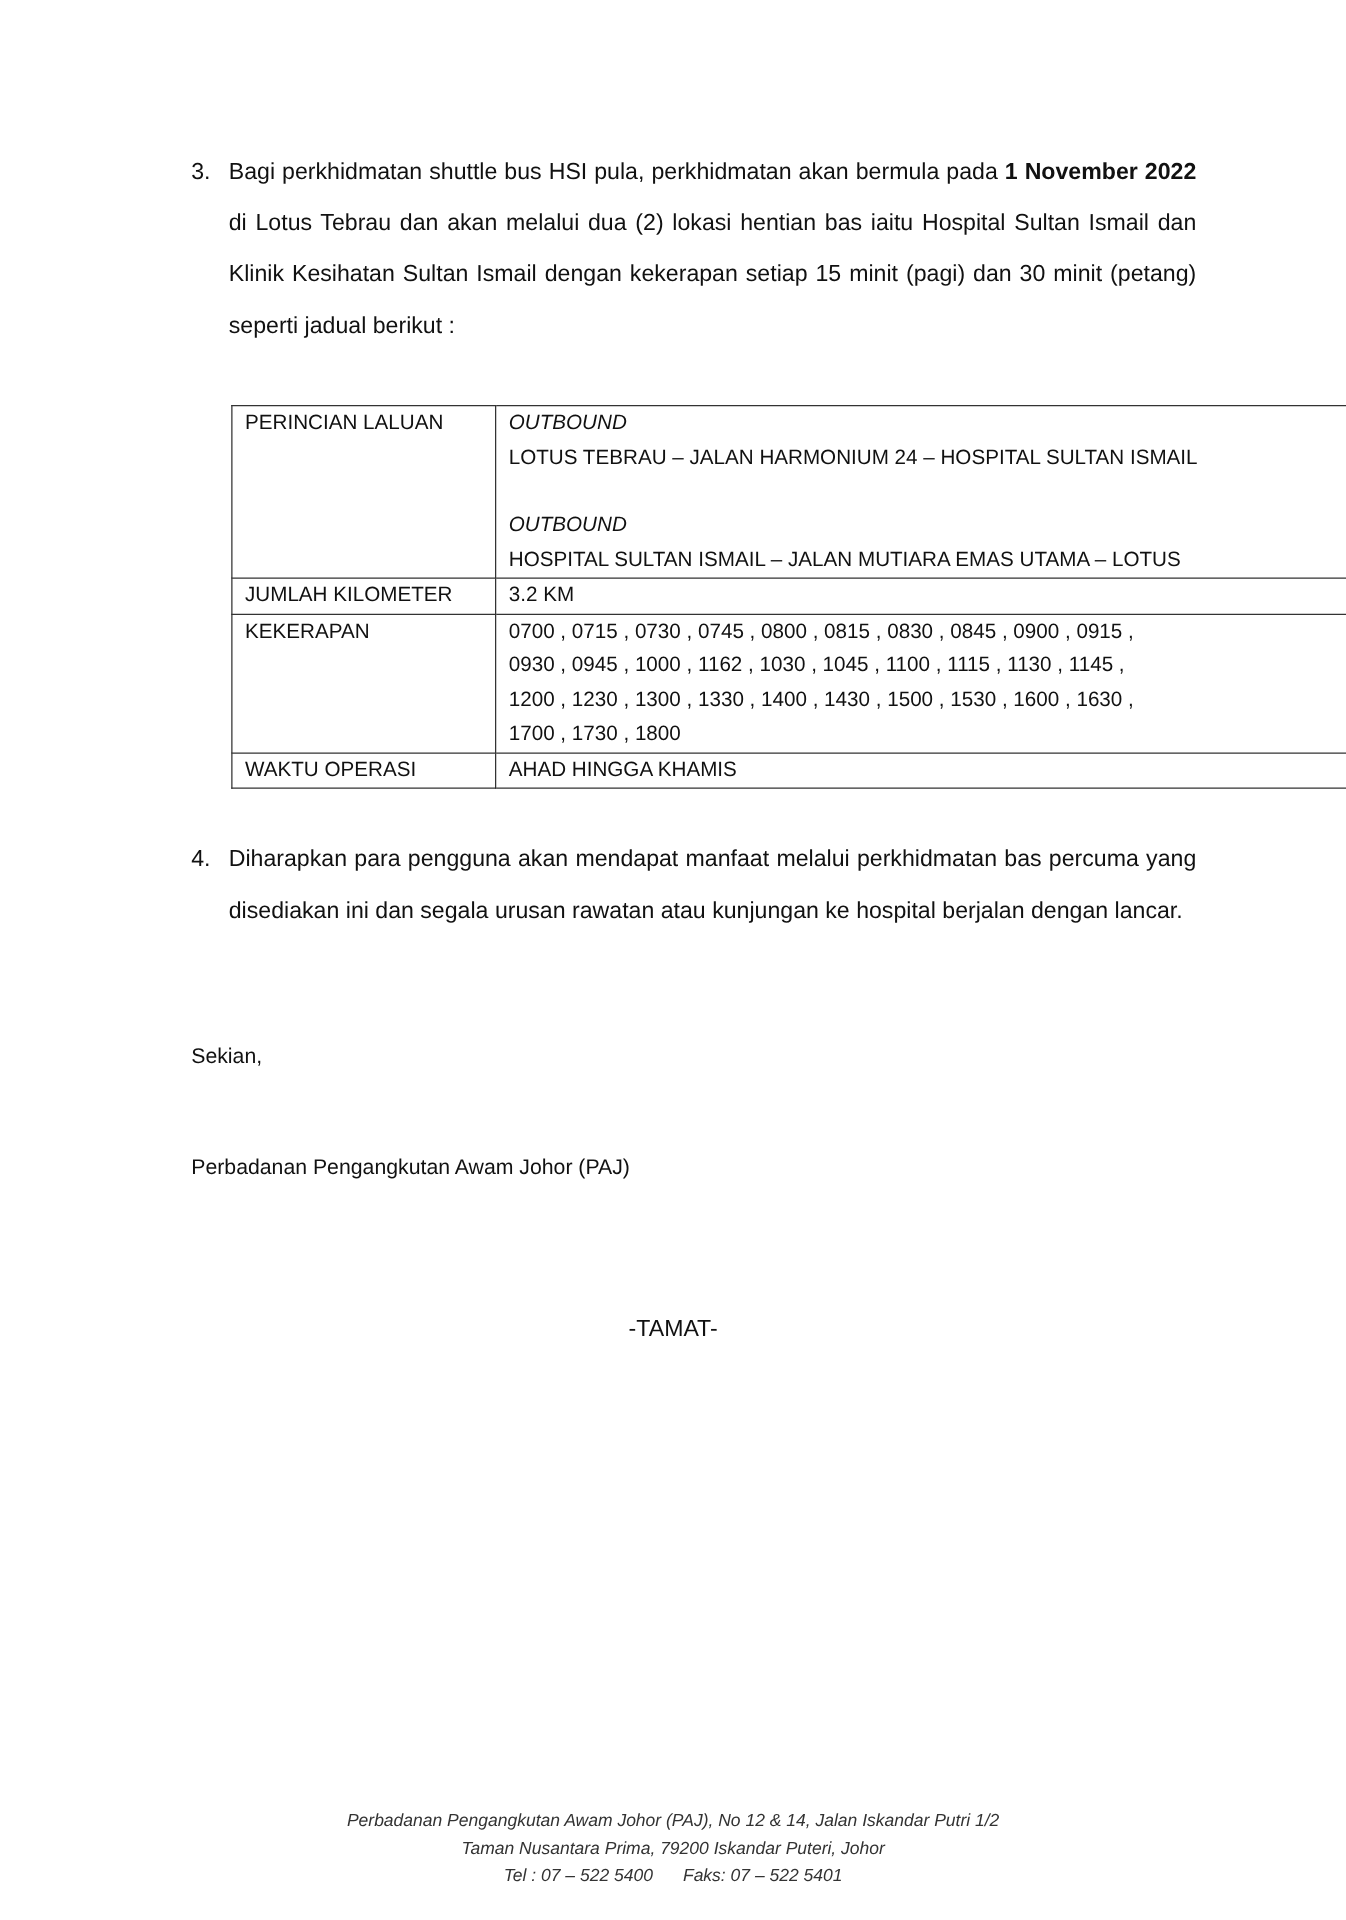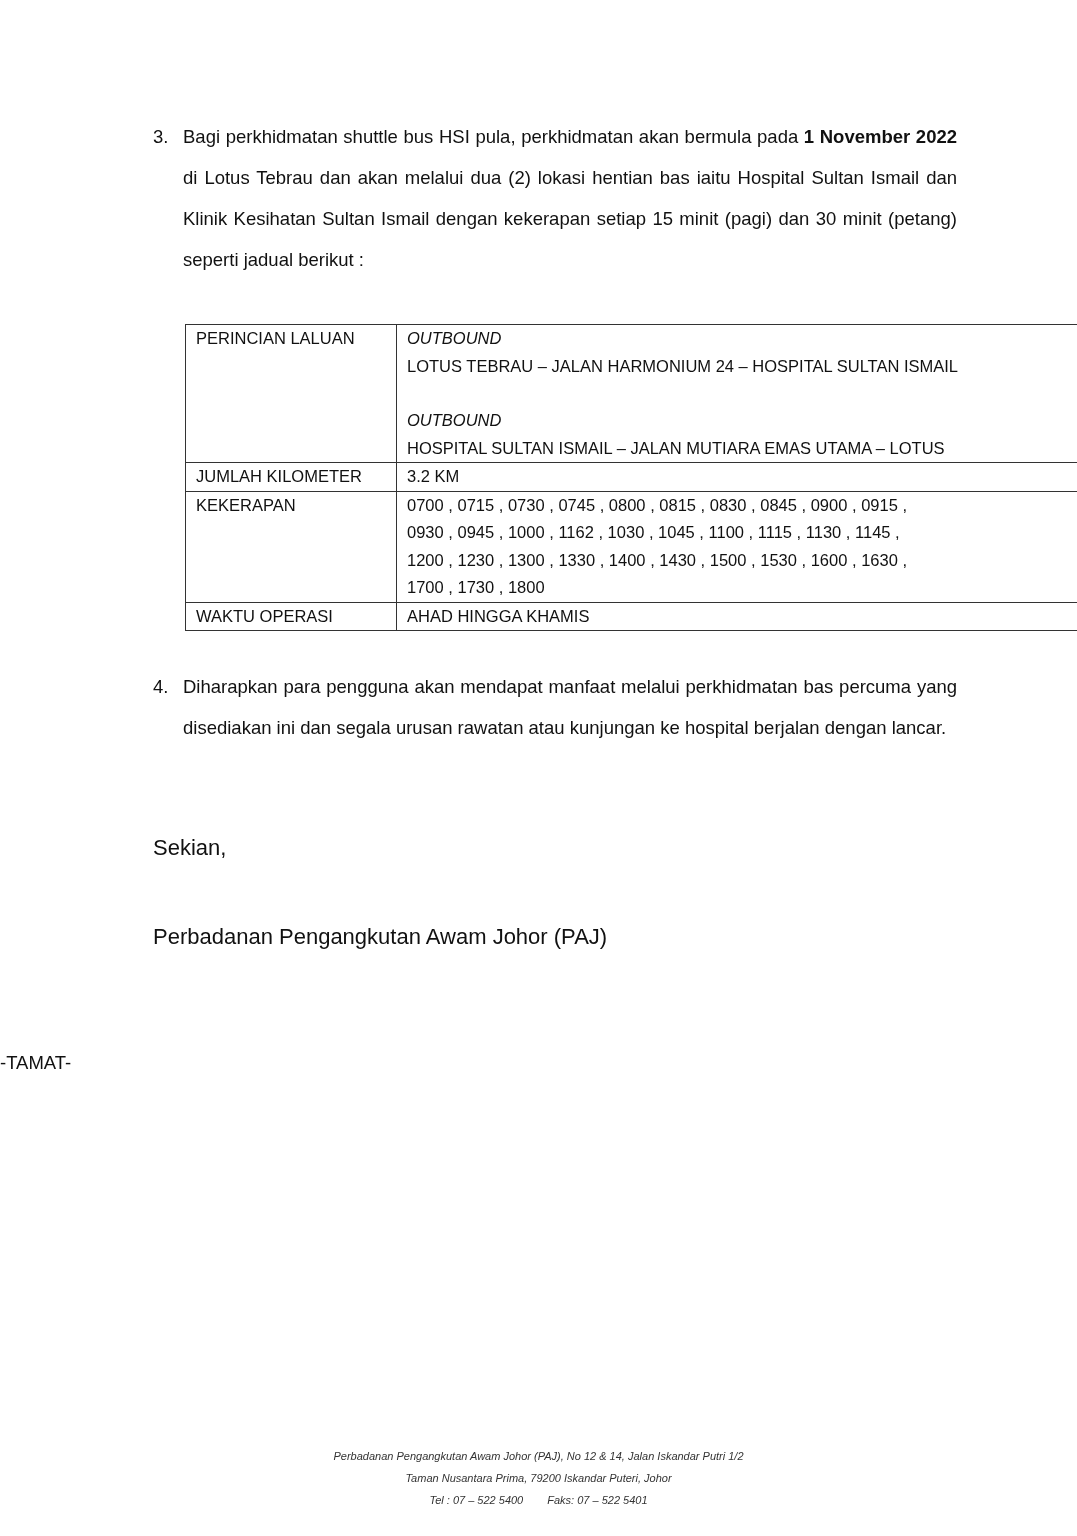--- a/index.html
+++ b/index.html
@@ -26,29 +26,29 @@
   }
   table.route td {
     border: 1.5px solid #333333; vertical-align: top;
     padding: 0 10px; 
   }
   table.route td.label { width: 190px; }
   table.route tr.r1 td { height: 136px; }
   table.route .it { font-style: italic; }
   .gap { height: 27px; }
 
-  .closing { position: absolute; left: 153px; font-size: 22px; }
+  .closing { position: absolute; left: 153px; font-size: 17px; }
   #sekian { top: 835px; }
   #org { top: 924px; }
 
-  #tamat { position: absolute; top: 1052px; left: 0; width: 1077px; text-align: left; font-size: 18.5px; }
+  #tamat { position: absolute; top: 1052px; left: 0; width: 1077px; text-align: center; font-size: 18.5px; }
 
   .footer {
     position: absolute; top: 1445px; left: 0; width: 1077px; text-align: center;
-    font-style: italic; font-size: 11px; line-height: 22px; color: #333333;
+    font-style: italic; font-size: 14px; line-height: 22px; color: #333333;
   }
   .footer .tel-gap { display: inline-block; width: 24px; }
 </style>
 </head>
 <body>
 
 <div class="page">
 
   <div class="para" id="p3">
     <span class="num">3.</span>

